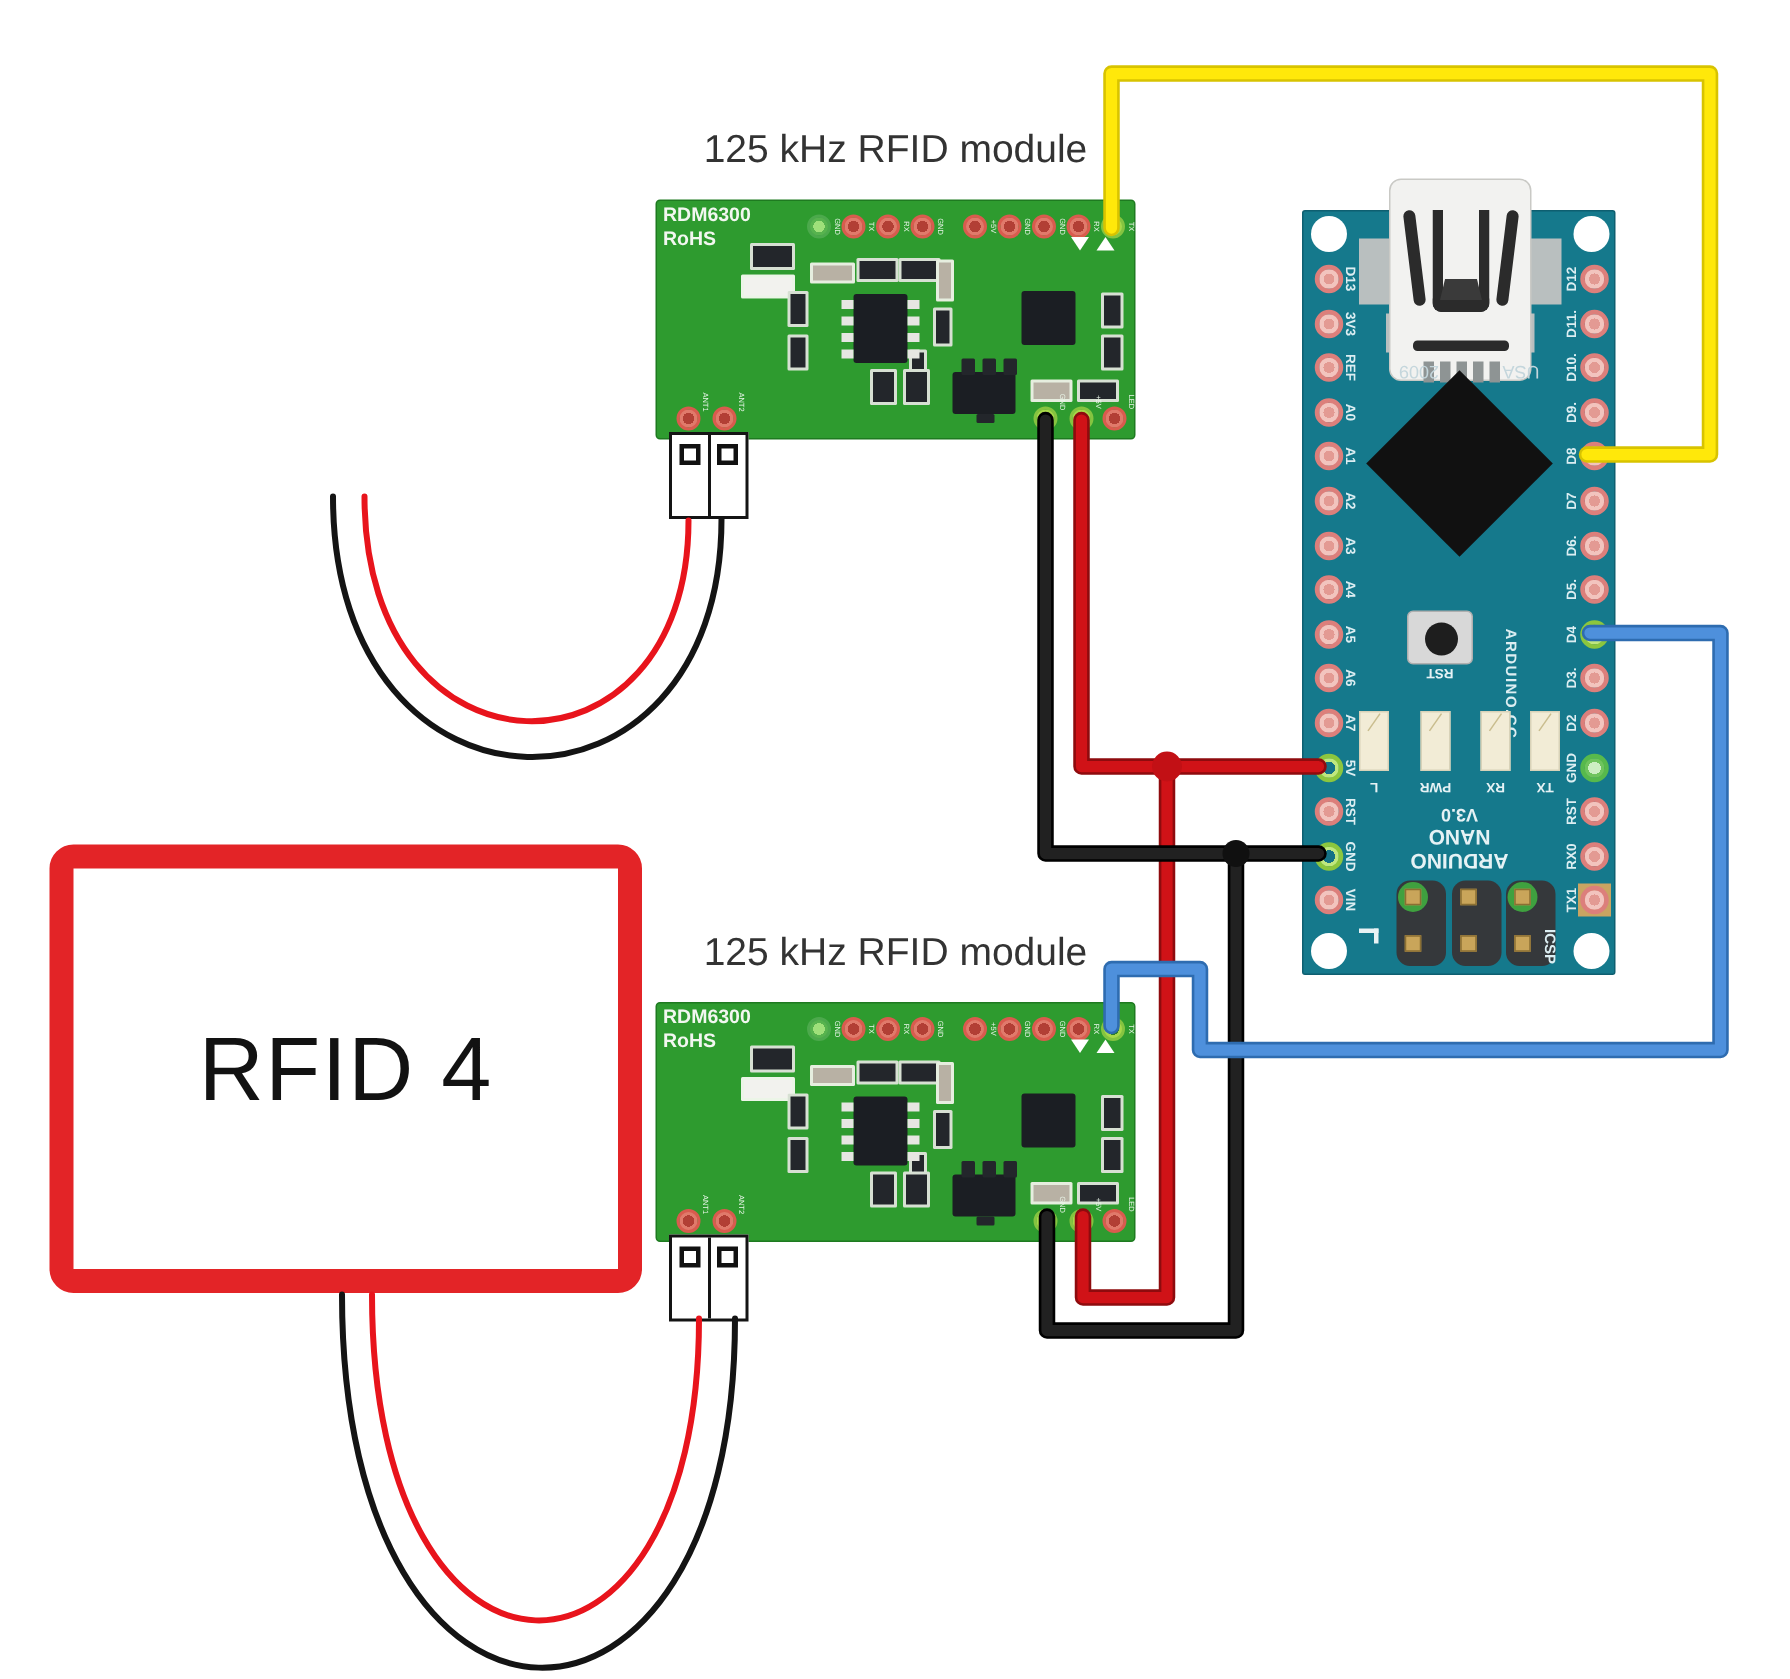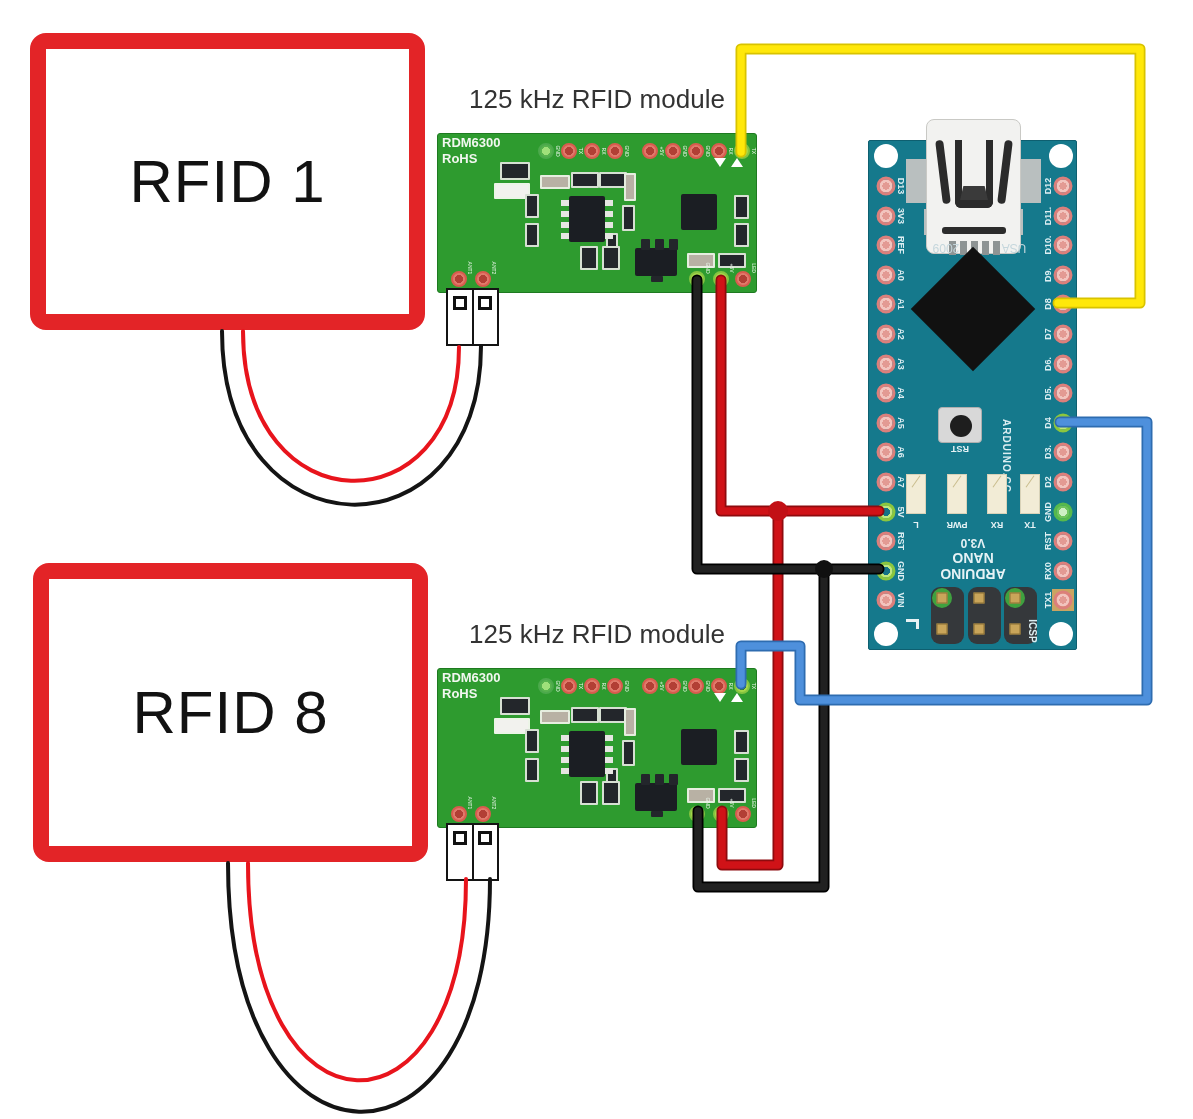--- a/index.html
+++ b/index.html
@@ -106,26 +106,23 @@
       <path d="M 824 569 L 824 887 L 698 887 L 698 811" fill="none" stroke="#000000" stroke-width="11" stroke-linejoin="round" stroke-linecap="round"></path>
       <path d="M 824 569 L 824 887 L 698 887 L 698 811" fill="none" stroke="#212121" stroke-width="7.5" stroke-linejoin="round" stroke-linecap="round"></path>
       <path d="M 1060 422 L 1147 422 L 1147 700 L 800 700 L 800 646 L 741 646 L 741 684" fill="none" stroke="#2E6CB0" stroke-width="11" stroke-linejoin="round" stroke-linecap="round"></path>
       <path d="M 1060 422 L 1147 422 L 1147 700 L 800 700 L 800 646 L 741 646 L 741 684" fill="none" stroke="#4E90DC" stroke-width="7.5" stroke-linejoin="round" stroke-linecap="round"></path>
       <path d="M 741 152 L 741 49 L 1140 49 L 1140 303 L 1058 303" fill="none" stroke="#D8C300" stroke-width="11" stroke-linejoin="round" stroke-linecap="round"></path>
       <path d="M 741 152 L 741 49 L 1140 49 L 1140 303 L 1058 303" fill="none" stroke="#FFE80A" stroke-width="7.5" stroke-linejoin="round" stroke-linecap="round"></path>
       <circle cx="778" cy="511" r="10" fill="#C21015"></circle>
       <circle cx="824" cy="569" r="9" fill="#101010"></circle>
     </svg>
 
-  <div class="coil" style="left:30px;top:33px;width:395px;height:297px">
-    <span class="coil-label">RFID 1</span>
-  </div>
 
   <div class="coil" style="left:33px;top:563px;width:395px;height:299px">
-    <span class="coil-label">RFID 8</span>
+    <span class="coil-label">RFID 4</span>
   </div>
 
   <div class="module-title" style="left:437px;top:84px">125 kHz RFID module</div>
   <div class="module-title" style="left:437px;top:619px">125 kHz RFID module</div>
 
   <section class="rfid-module" id="module1" style="left:437px;top:133px">
     <span class="mod-name">RDM6300</span>
     <span class="mod-rohs">RoHS</span>
   <div class="cmp c-darko" style="left: 62px; top: 28px; width: 30px; height: 18px;"></div>
       <div class="cmp c-white" style="left: 56px; top: 49px; width: 36px; height: 16px;"></div>

